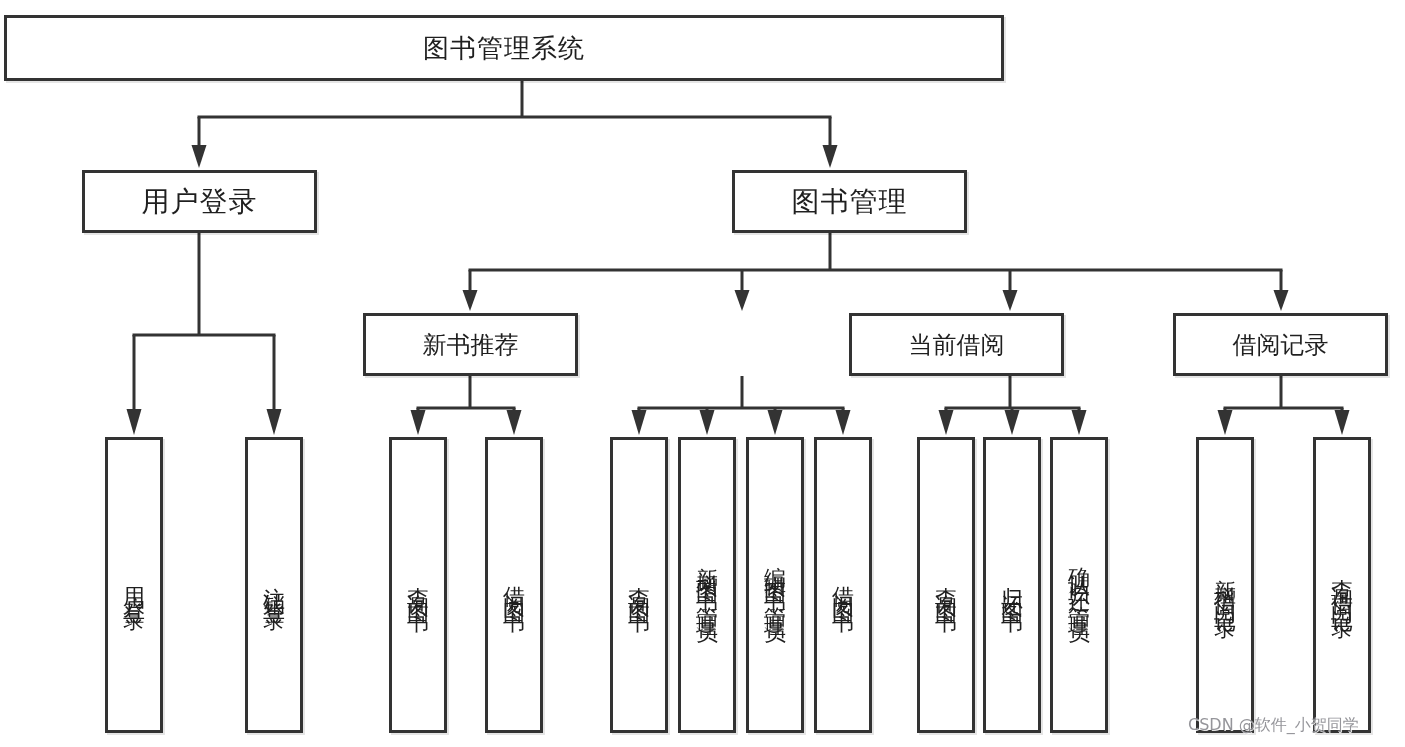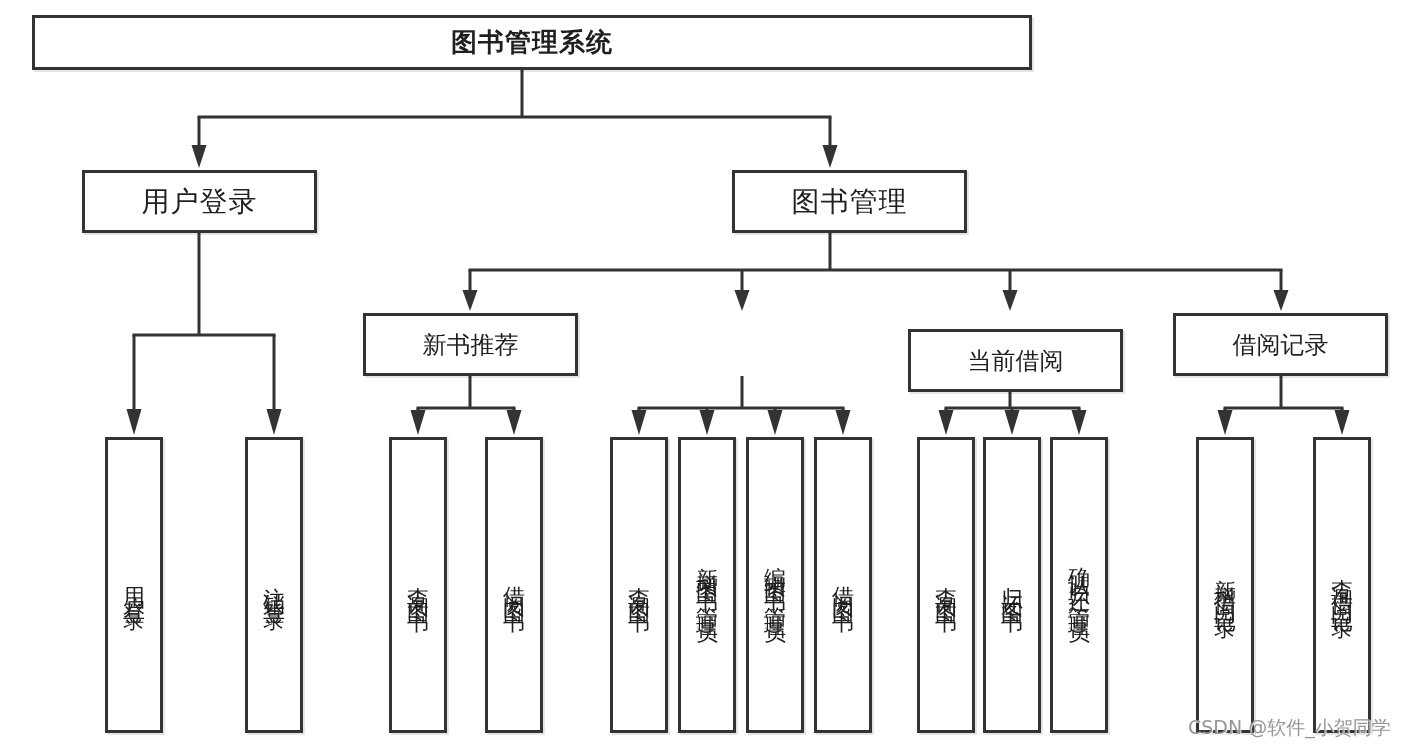--- a/index.html
+++ b/index.html
@@ -22,28 +22,28 @@
   .node{
     position:absolute;
     box-sizing:border-box;
     border:3px solid var(--line);
     background:#ffffff;
     color:var(--text);
     display:flex;align-items:center;justify-content:center;
     z-index:1;
     box-shadow:2px 2px 0 rgba(0,0,0,0.10);
   }
-  .node.root{left:32px;top:15px;width:1000px;height:55px;font-size:26px;letter-spacing:1px;font-weight:bold;}
+  .node.root{left:4px;top:15px;width:1000px;height:66px;font-size:26px;letter-spacing:1px;}
   .node.lv2{top:170px;width:235px;height:63px;font-size:28px;letter-spacing:1px;}
   .node.lv2.a{left:82px;}
   .node.lv2.b{left:732px;}
   .node.lv3{top:313px;width:215px;height:63px;font-size:24px;}
   .node.lv3.m0{left:363px;}
   .node.lv3.m1{left:635px;}
-  .node.lv3.m2{left:908px;margin-top:16px;}
+  .node.lv3.m2{left:849px;}
   .node.lv3.m3{left:1173px;}
 
   .leaf{
     position:absolute;top:437px;width:58px;height:296px;
     box-sizing:border-box;border:3px solid var(--line);
     background:#ffffff;color:var(--text);
     display:flex;align-items:center;justify-content:center;
     z-index:1;
     box-shadow:2px 2px 0 rgba(0,0,0,0.10);
   }
@@ -57,21 +57,21 @@
   }
   .leaf.l0{left:105px;}  .leaf.l1{left:245px;}
   .leaf.l2{left:389px;}  .leaf.l3{left:485px;}
   .leaf.l4{left:610px;}  .leaf.l5{left:678px;}
   .leaf.l6{left:746px;}  .leaf.l7{left:814px;}
   .leaf.l8{left:917px;}  .leaf.l9{left:983px;}  .leaf.l10{left:1050px;}
   .leaf.l11{left:1196px;} .leaf.l12{left:1313px;}
 
   .watermark{
     position:absolute;left:1188px;top:715px;
-    font-size:19px;color:var(--wm);
+    font-size:16px;color:var(--wm);
     z-index:2;white-space:nowrap;
     text-shadow:1px 1px 0 rgba(255,255,255,0.85);
   }
 </style>
 </head>
 <body>
 
 <div class="canvas">
 
   <svg class="wires" width="1405" height="747" viewBox="0 0 1405 747">

